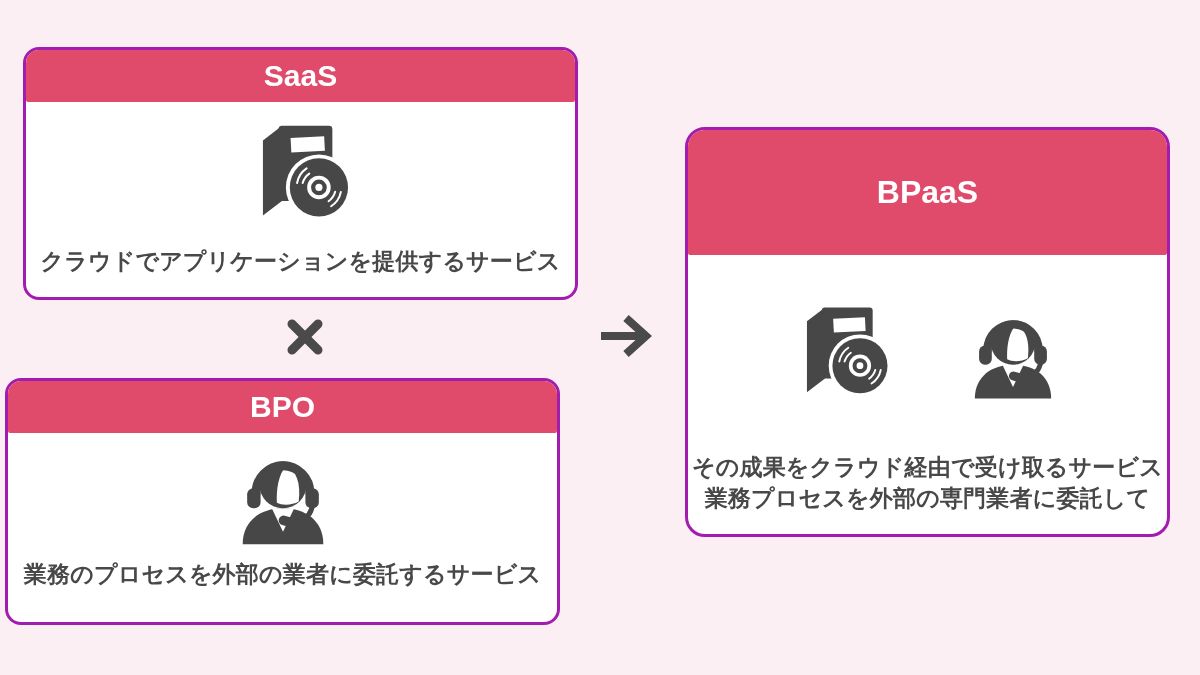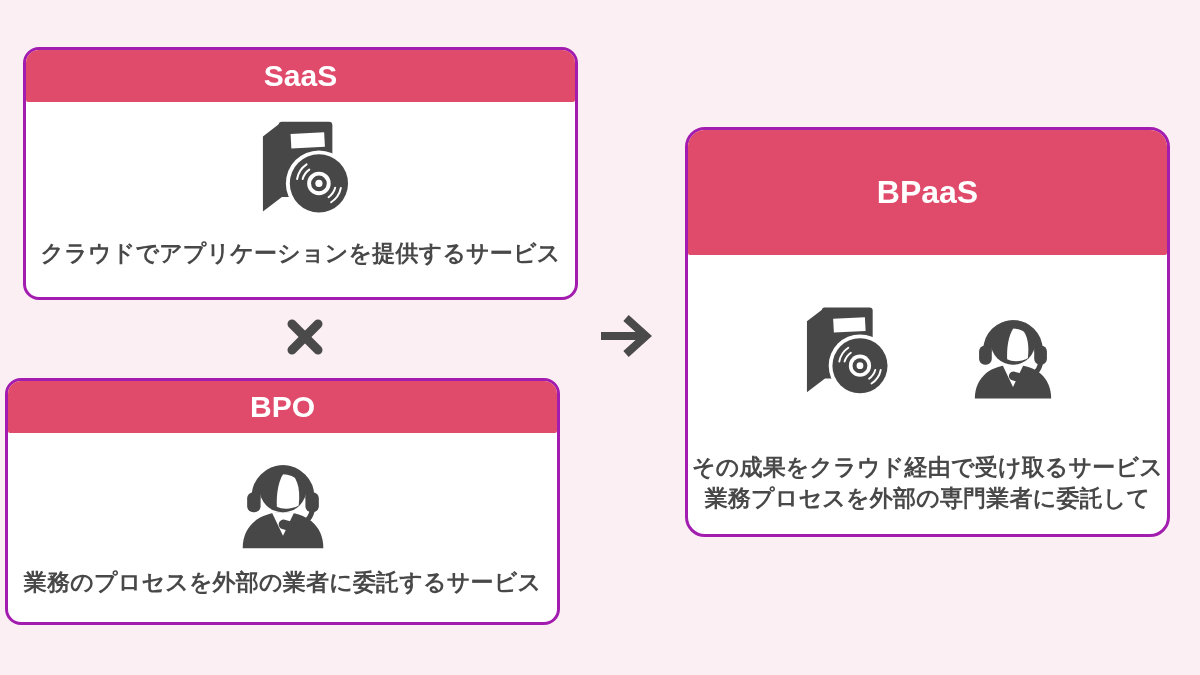--- a/index.html
+++ b/index.html
@@ -52,25 +52,25 @@
     font-weight: bold;
     color: #484848;
     text-align: center;
     font-size: 23px;
     letter-spacing: 0.2px;
     line-height: 1.35;
   }
   
   .card-saas  { left: 23px;  top: 47px;  width: 555px; height: 253px; }
   .card-saas .card-header { height: 52px; font-size: 30px; }
-  .card-saas .card-desc   { padding-bottom: 28px; }
+  .card-saas .card-desc   { padding-bottom: 20px; }
   
   .card-bpo   { left: 5px;  top: 378px; width: 555px; height: 247px; }
   .card-bpo .card-header  { height: 52px; font-size: 30px; }
-  .card-bpo .card-desc    { padding-bottom: 24px; }
+  .card-bpo .card-desc    { padding-bottom: 32px; }
   
   .card-bpaas { left: 685px; top: 127px; width: 485px; height: 410px; border-radius: 20px; }
   .card-bpaas .card-header { height: 125px; font-size: 32px; }
   .card-bpaas .card-desc   { padding-bottom: 20px; }
   .icon-row {
     display: flex;
     align-items: center;
     gap: 64px;
   }
   .icon-lg svg { width: 112px; height: 112px; display: block; }

